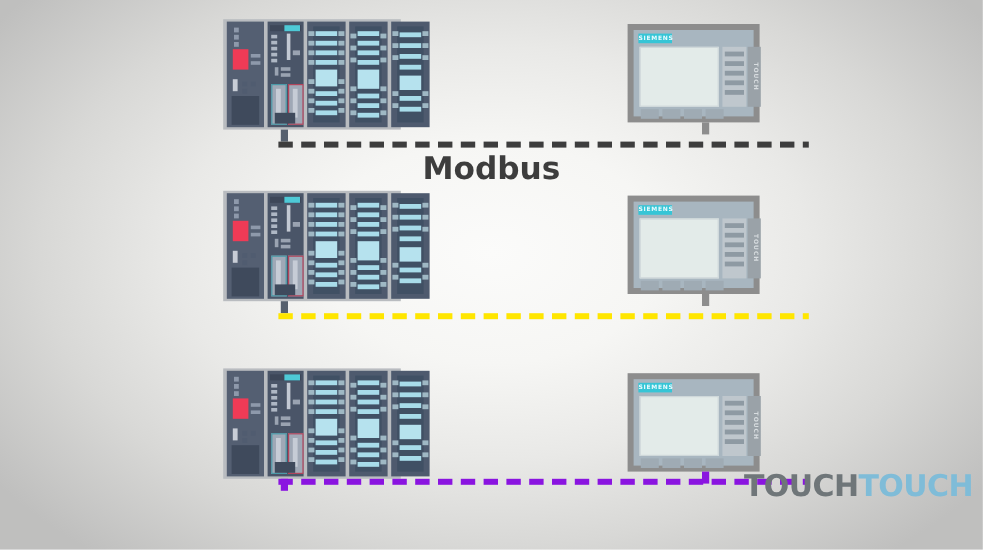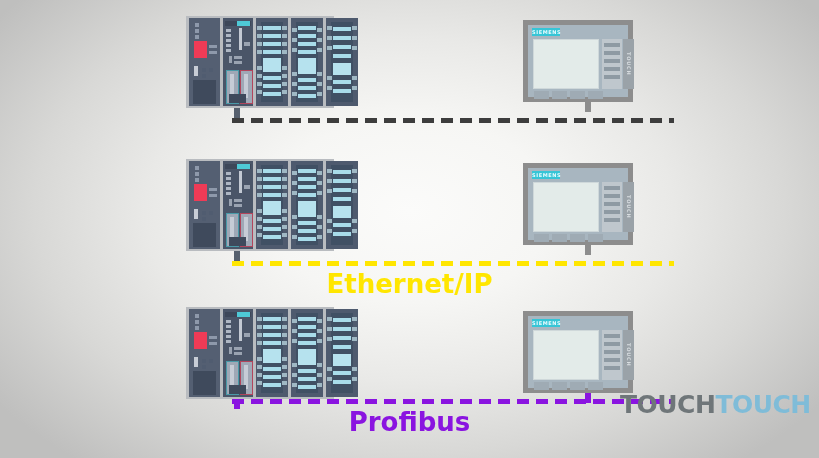--- a/index.html
+++ b/index.html
@@ -263,20 +263,21 @@
         <div class="dash" style="left: 285px; background: rgb(61, 61, 61);"></div>
         <div class="dash" style="left: 304px; background: rgb(61, 61, 61);"></div>
         <div class="dash" style="left: 323px; background: rgb(61, 61, 61);"></div>
         <div class="dash" style="left: 342px; background: rgb(61, 61, 61);"></div>
         <div class="dash" style="left: 361px; background: rgb(61, 61, 61);"></div>
         <div class="dash" style="left: 380px; background: rgb(61, 61, 61);"></div>
         <div class="dash" style="left: 399px; background: rgb(61, 61, 61);"></div>
         <div class="dash" style="left: 418px; background: rgb(61, 61, 61);"></div>
         <div class="bus-cap" style="left: 437px; top: 0px; background: rgb(61, 61, 61);"></div>
       </div>
+    <div class="proto" style="left:0px;top:126px;width:819px;color:#3d3d3d;font-size:26px;">Modbus</div>
   </div>
 
   <div class="row" style="top:143px;height:152px;">
 
     <div class="plc" style="left:186px;top:16px;">
       <div class="plc-base"></div>
       <div class="mod psu">
         <div class="psu-led" style="left:6px;top:5px;"></div>
           <div class="psu-led" style="left:6px;top:11px;"></div>
           <div class="psu-led" style="left:6px;top:17px;"></div>
@@ -423,21 +424,20 @@
         <div class="dash" style="left: 285px; background: rgb(255, 230, 0);"></div>
         <div class="dash" style="left: 304px; background: rgb(255, 230, 0);"></div>
         <div class="dash" style="left: 323px; background: rgb(255, 230, 0);"></div>
         <div class="dash" style="left: 342px; background: rgb(255, 230, 0);"></div>
         <div class="dash" style="left: 361px; background: rgb(255, 230, 0);"></div>
         <div class="dash" style="left: 380px; background: rgb(255, 230, 0);"></div>
         <div class="dash" style="left: 399px; background: rgb(255, 230, 0);"></div>
         <div class="dash" style="left: 418px; background: rgb(255, 230, 0);"></div>
         <div class="bus-cap" style="left: 437px; top: 0px; background: rgb(255, 230, 0);"></div>
       </div>
-    <div class="proto" style="left:0px;top:126px;width:819px;color:#ffe600;font-size:26px;">Ethernet/IP</div>
   </div>
 
   <div class="row" style="top:291px;height:167px;">
 
     <div class="plc" style="left:186px;top:16px;">
       <div class="plc-base"></div>
       <div class="mod psu">
         <div class="psu-led" style="left:6px;top:5px;"></div>
           <div class="psu-led" style="left:6px;top:11px;"></div>
           <div class="psu-led" style="left:6px;top:17px;"></div>
@@ -584,20 +584,19 @@
         <div class="dash" style="left: 285px; background: rgb(138, 20, 224);"></div>
         <div class="dash" style="left: 304px; background: rgb(138, 20, 224);"></div>
         <div class="dash" style="left: 323px; background: rgb(138, 20, 224);"></div>
         <div class="dash" style="left: 342px; background: rgb(138, 20, 224);"></div>
         <div class="dash" style="left: 361px; background: rgb(138, 20, 224);"></div>
         <div class="dash" style="left: 380px; background: rgb(138, 20, 224);"></div>
         <div class="dash" style="left: 399px; background: rgb(138, 20, 224);"></div>
         <div class="dash" style="left: 418px; background: rgb(138, 20, 224);"></div>
         <div class="bus-cap" style="left: 437px; top: 0px; background: rgb(138, 20, 224);"></div>
       </div>
-    <div class="proto" style="left:0px;top:116px;width:819px;color:#8a14e0;font-size:26px;">Profibus</div>
   </div>
 
   <div id="logo" style="left:620px;top:390px;">
     <span class="a">TOUCH</span><span class="b">TOUCH</span>
   </div>
 
 </div>
 
 </body></html>

